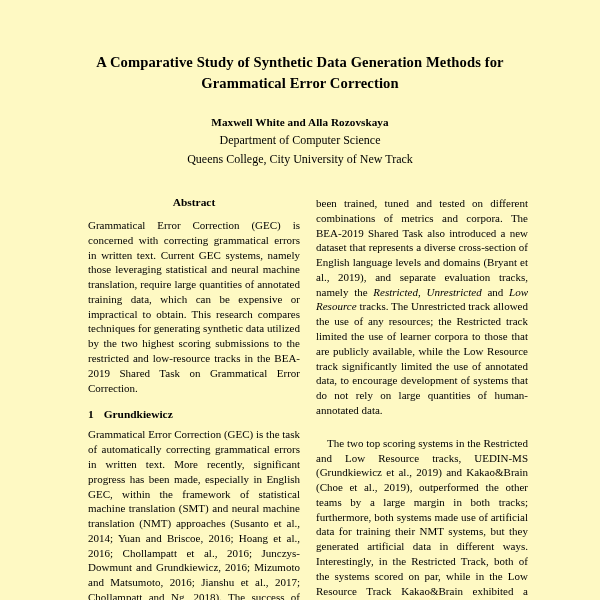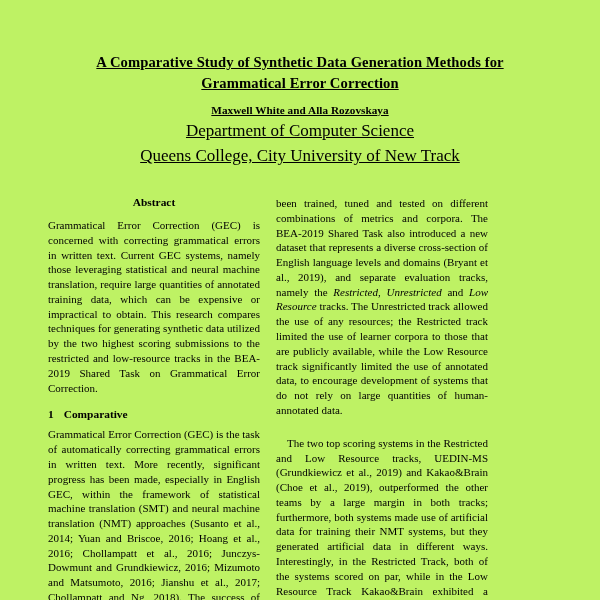--- a/index.html
+++ b/index.html
@@ -11,72 +11,72 @@
     width: 600px;
     height: 600px;
     overflow: hidden;
     font-family: "Liberation Serif", "DejaVu Serif", serif;
     color: #000000;
   }
   .page {
     position: relative;
     width: 600px;
     height: 600px;
-    background: #bef264;
+    background: #fef9c3;
     box-sizing: border-box;
     padding: 0;
-    text-decoration: underline;
   }
 
   
   .title-block {
     padding-top: 52px;
     text-align: center;
   }
   .paper-title {
     font-size: 14.6px;
     font-weight: bold;
     line-height: 1.42;
     letter-spacing: 0.1px;
     margin: 0 auto;
     width: 430px;
   }
 
   .author-block {
     text-align: center;
-    margin-top: 10px;
+    margin-top: 22px;
     line-height: 1.34;
   }
   .authors {
     font-size: 11.2px;
     font-weight: bold;
     letter-spacing: 0.05px;
   }
   .affil {
-    font-size: 17px;
+    font-size: 12px;
     margin-top: 2px;
   }
   .emails {
     font-family: "Liberation Mono", "DejaVu Sans Mono", monospace;
     font-size: 10.1px;
     margin-top: 4px;
     letter-spacing: 0.1px;
   }
 
   
   .columns {
     position: absolute;
     top: 196px;
     left: 0;
     width: 536px;
     display: flex;
     justify-content: center;
     gap: 16px;
     height: 404px;
     overflow: hidden;
+    padding-left: 40px;
   }
   .col {
     width: 212px;
     overflow: hidden;
   }
   .abstract-heading {
     font-size: 11.4px;
     font-weight: bold;
     text-align: center;
     margin: 0 0 10px 0;
@@ -127,21 +127,21 @@
   </div>
 
   <div class="columns">
 
     <div class="col">
       <div class="abstract-heading">Abstract</div>
       <p class="body-text abstract-text">Grammatical Error Correction (GEC) is concerned with correcting grammatical errors in written text. Current GEC systems, namely those leveraging statistical and neural machine translation, require large quantities of annotated training data, which can be expensive or impractical to obtain. This research compares techniques for generating synthetic data utilized by the two highest scoring submissions to the restricted and low-resource tracks in the BEA-2019 Shared Task on Grammatical Error Correction.</p>
 
       <div class="num-heading">
         <span class="hnum">1</span>
-        <span class="htext">Comparative</span>
+        <span class="htext">Grundkiewicz</span>
       </div>
       <p class="body-text">Grammatical Error Correction (GEC) is the task of automatically correcting grammatical errors in written text. More recently, significant progress has been made, especially in English GEC, within the framework of statistical machine translation (SMT) and neural machine translation (NMT) approaches (Susanto et al., 2014; Yuan and Briscoe, 2016; Hoang et al., 2016; Chollampatt et al., 2016; Junczys-Dowmunt and Grundkiewicz, 2016; Mizumoto and Matsumoto, 2016; Jianshu et al., 2017; Chollampatt and Ng, 2018). The success of these approaches can be partially attributed to the availability of several large training sets.</p>
     </div>
 
     <div class="col">
       <p class="body-text"><span>been trained, tuned and tested on different combinations of metrics and corpora. The BEA-2019 Shared Task also introduced a new dataset that represents a diverse cross-section of English language levels and domains (Bryant et al., 2019), and separate evaluation tracks, namely the </span><i>Restricted</i><span>, </span><i>Unrestricted</i><span> and </span><i>Low Resource</i><span> tracks. The Unrestricted track allowed the use of any resources; the Restricted track limited the use of learner corpora to those that are publicly available, while the Low Resource track significantly limited the use of annotated data, to encourage development of systems that do not rely on large quantities of human-annotated data.</span></p>
 
       <p class="body-text indent">The two top scoring systems in the Restricted and Low Resource tracks, UEDIN-MS (Grundkiewicz et al., 2019) and Kakao&amp;Brain (Choe et al., 2019), outperformed the other teams by a large margin in both tracks; furthermore, both systems made use of artificial data for training their NMT systems, but they generated artificial data in different ways. Interestingly, in the Restricted Track, both of the systems scored on par, while in the Low Resource Track Kakao&amp;Brain exhibited a larger gap in performance (a drop of more than 10 points compared to the Restricted track) vs. 4 points for UEDIN-MS. While both teams used the same model architecture, transformer-</p>
     </div>
 

